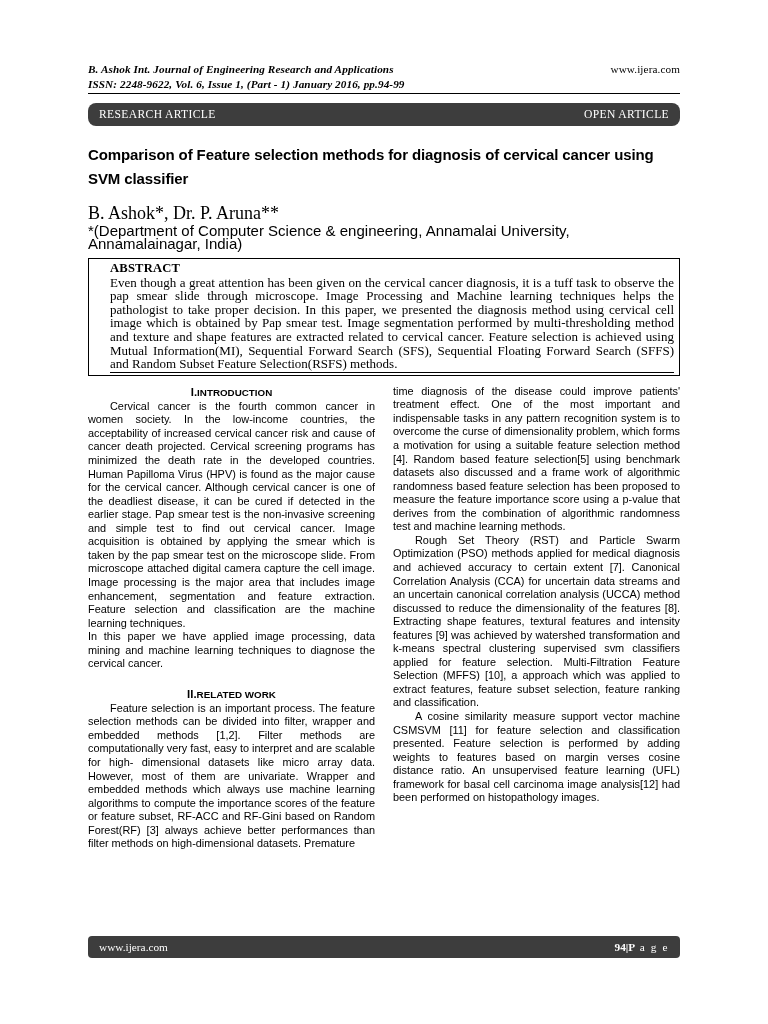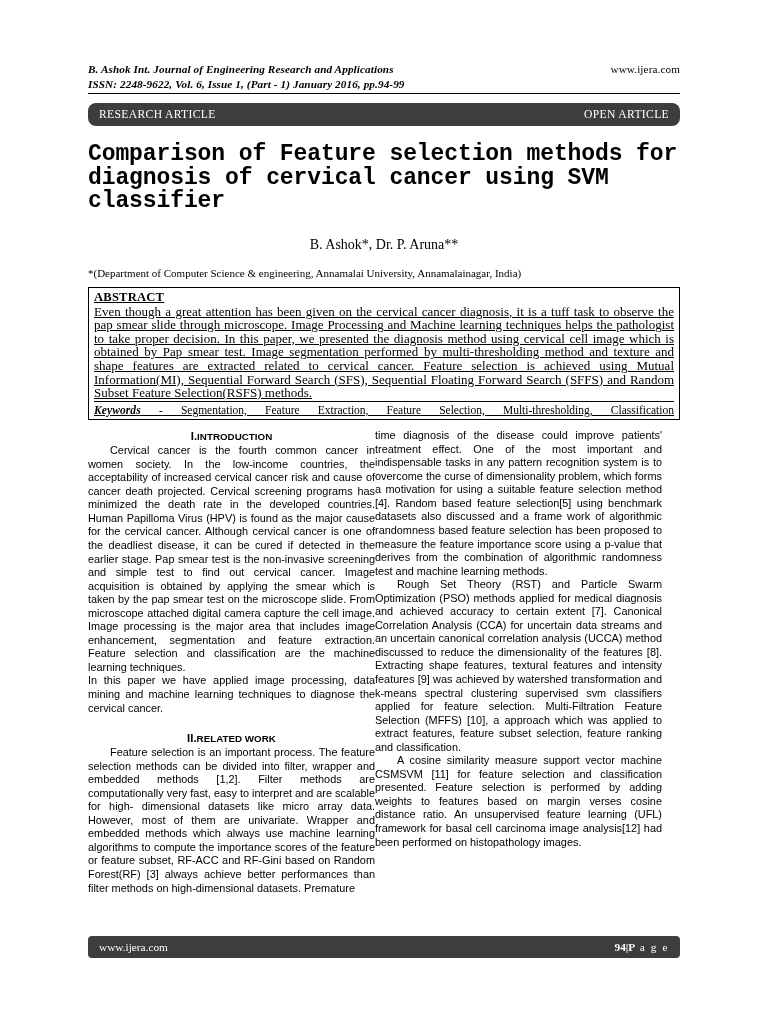--- a/index.html
+++ b/index.html
@@ -67,47 +67,45 @@
     padding: 0 11px;
     box-sizing: border-box;
     font-family: "Liberation Serif", serif;
     font-size: 11.6px;
     letter-spacing: 0.35px;
   }
 
   
   .title {
     margin-top: 17px;
-    font-family: Liberation Mono, monospace;
-    font-weight: bold;
-    font-size: 23px;
+    font-family: Liberation Sans, sans-serif;
+    font-weight: bold;
+    font-size: 15px;
     line-height: 23.5px;
     letter-spacing: -0.1px;
   }
   .authors {
-    margin-top: 22px;
-    font-family: "Liberation Serif", serif;
-    font-size: 14px;
+    margin-top: 15px;
+    font-family: "Liberation Serif", serif;
+    font-size: 18px;
     line-height: 17px;
-    text-align: center;
   }
   .affil {
-    font-family: Liberation Serif, serif;
-    font-size: 11px;
+    font-family: Liberation Sans, sans-serif;
+    font-size: 15px;
     line-height: 12.6px;
-    margin-top: 14px;
+    margin-top: 3px;
   }
 
   
   .absbox {
     margin-top: 8px;
     border: 1.2px solid #000;
-    padding: 2px 5px 2px 5px;
-    box-sizing: border-box;
-    text-decoration: underline;
+    padding: 2px 5px 2px 21px;
+    box-sizing: border-box;
   }
   .abs-head {
     font-family: "Liberation Serif", serif;
     font-weight: bold;
     font-size: 12.6px;
     line-height: 14.5px;
     letter-spacing: 0.2px;
   }
   .abs-body {
     font-family: "Liberation Serif", serif;
@@ -131,20 +129,21 @@
   .kw b {
     font-weight: bold;
     font-style: italic;
     letter-spacing: 0.1px;
   }
 
   
   .cols {
     margin-top: 9px;
     display: flex;
+    gap: 18px;
   }
   .col {
     width: 287px;
     font-family: "Liberation Sans", sans-serif;
     font-size: 10.9px;
     line-height: 13.55px;
     text-align: justify;
   }
   .col p {
     margin: 0;
@@ -217,21 +216,20 @@
     </div>
 
     <div class="title">Comparison of Feature selection methods for diagnosis of cervical cancer using SVM classifier</div>
     <div class="authors">B. Ashok*, Dr. P. Aruna**</div>
     <div class="affil">*(Department of Computer Science &amp; engineering, Annamalai University, Annamalainagar, India)</div>
 
     <div class="absbox">
       <div class="abs-head">ABSTRACT</div>
       <div class="abs-body">Even though  a great  attention has been given on the cervical cancer diagnosis, it is a tuff task to observe the pap smear slide through microscope.  Image Processing and Machine learning techniques helps the pathologist to take proper decision.  In this paper, we presented the diagnosis method using cervical cell image which is obtained by Pap smear test.  Image segmentation performed by multi-thresholding method and texture and shape features are extracted related to cervical cancer.  Feature selection is achieved using Mutual Information(MI), Sequential Forward Search (SFS), Sequential Floating Forward Search (SFFS) and Random Subset Feature Selection(RSFS) methods.</div>
       <div class="kw-rule"></div>
-      <div class="kw"><b>Keywords</b> <span>-</span> <span>Segmentation,  Feature  Extraction,  Feature  Selection,  Multi-thresholding,  Classification</span></div>
     </div>
 
     <div class="cols">
 
       <div class="col">
         <div class="sec"><span>I.</span><span class="sc">Introduction</span></div>
         <p class="indent">Cervical cancer is the fourth common cancer in women society.   In the low-income countries, the acceptability of increased cervical cancer risk and cause of cancer death projected. Cervical  screening programs has minimized the death rate in the developed countries. Human Papilloma Virus (HPV) is found as the major cause for the cervical cancer. Although cervical cancer is one of the deadliest disease, it can be cured if detected in the earlier stage. Pap smear test is the non-invasive screening and simple test to find out cervical cancer. Image acquisition is obtained by applying the smear which is taken by the pap smear test on the microscope slide. From microscope attached digital camera capture the cell image. Image processing is the major area that includes image enhancement, segmentation and   feature extraction. Feature selection and classification are the machine learning techniques.</p>
         <p class="noindent">In this paper we have applied image processing, data mining  and machine learning techniques to diagnose the cervical cancer.</p>
         <div class="gap-md"></div>
         <div class="sec"><span>II.</span><span class="sc">Related Work</span></div>

